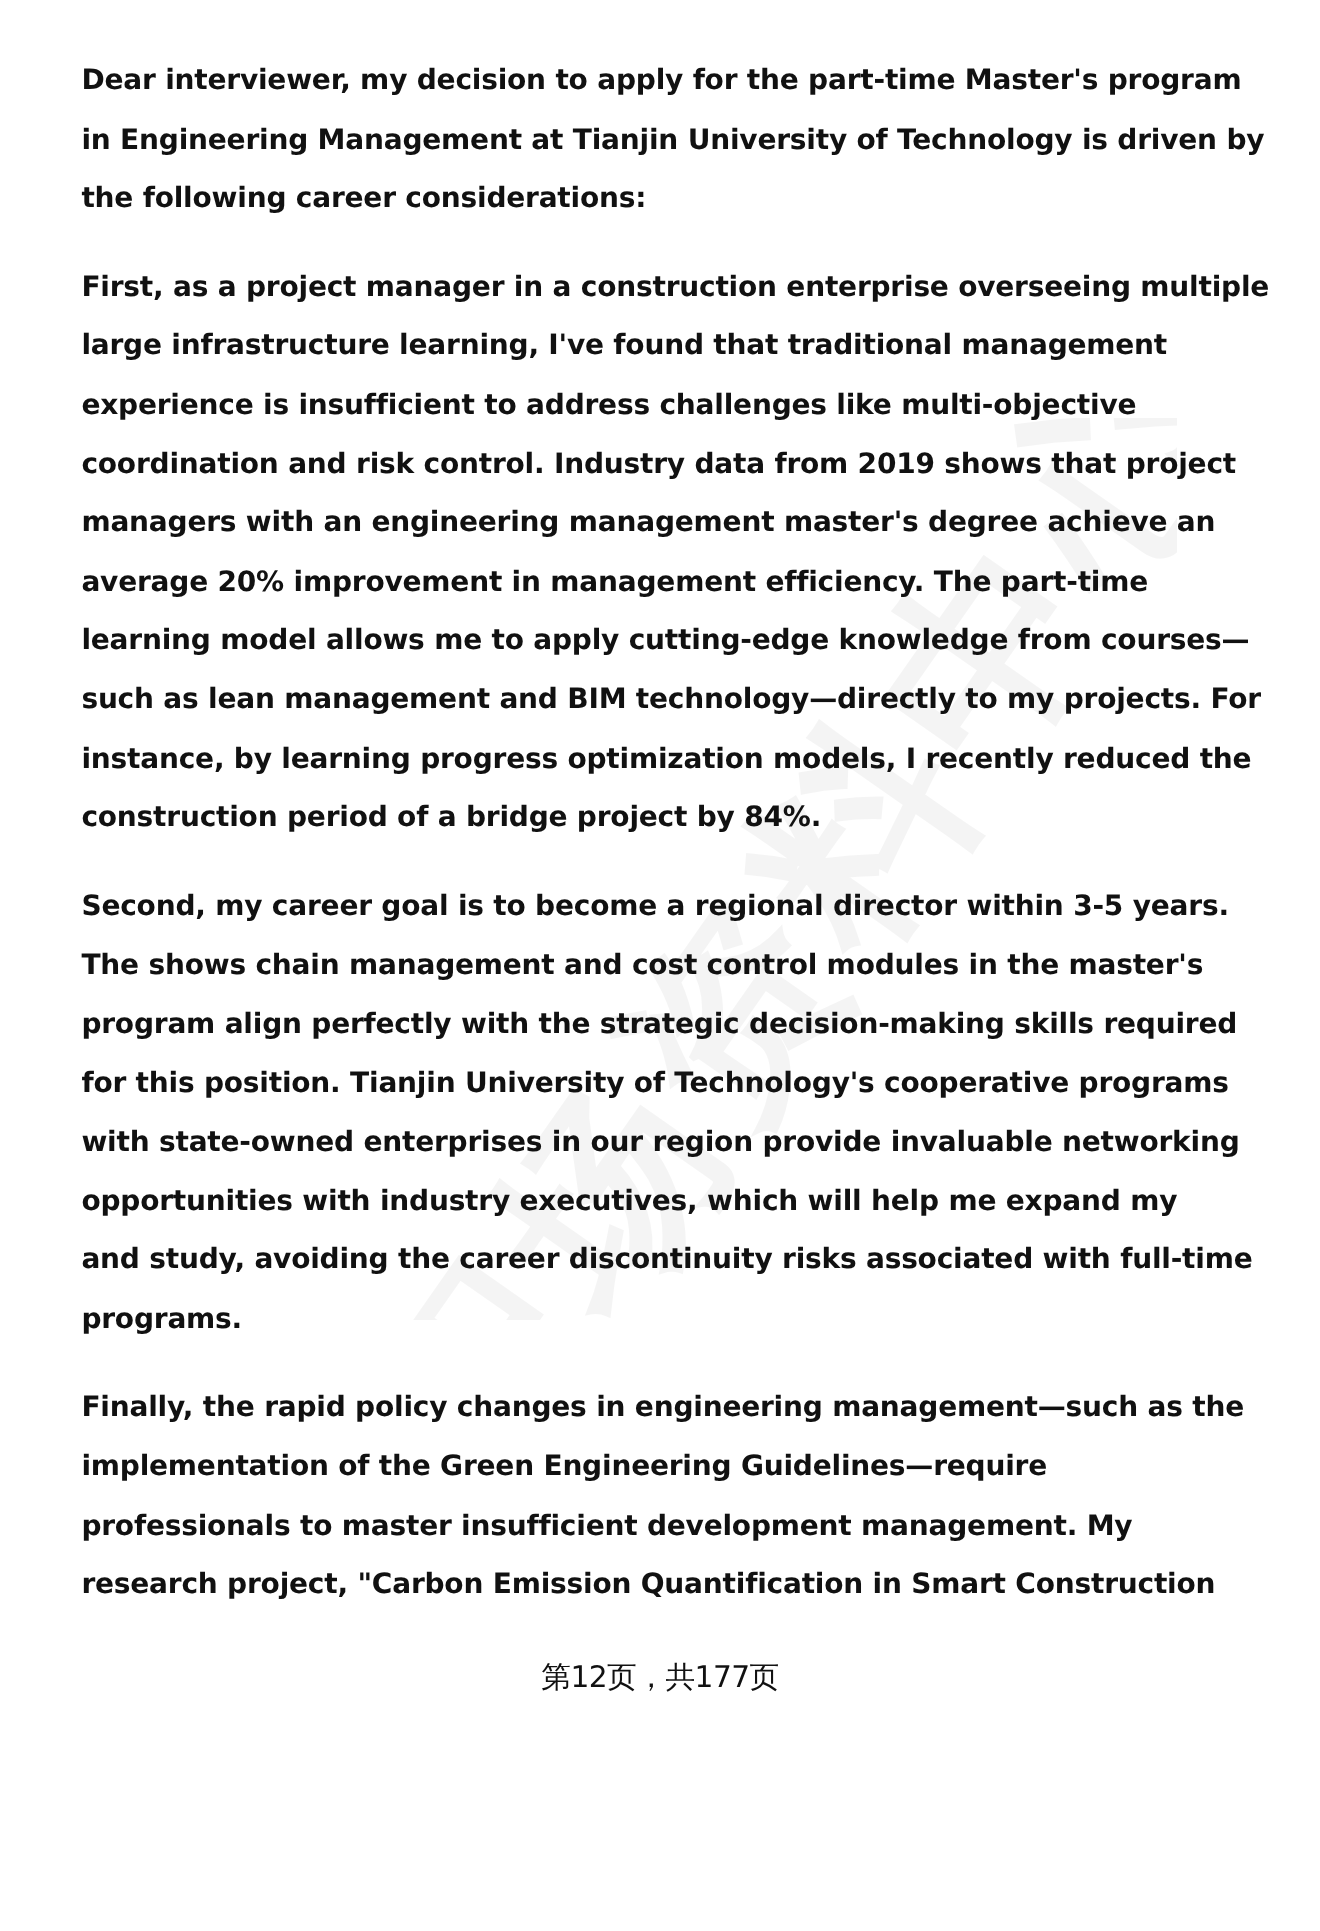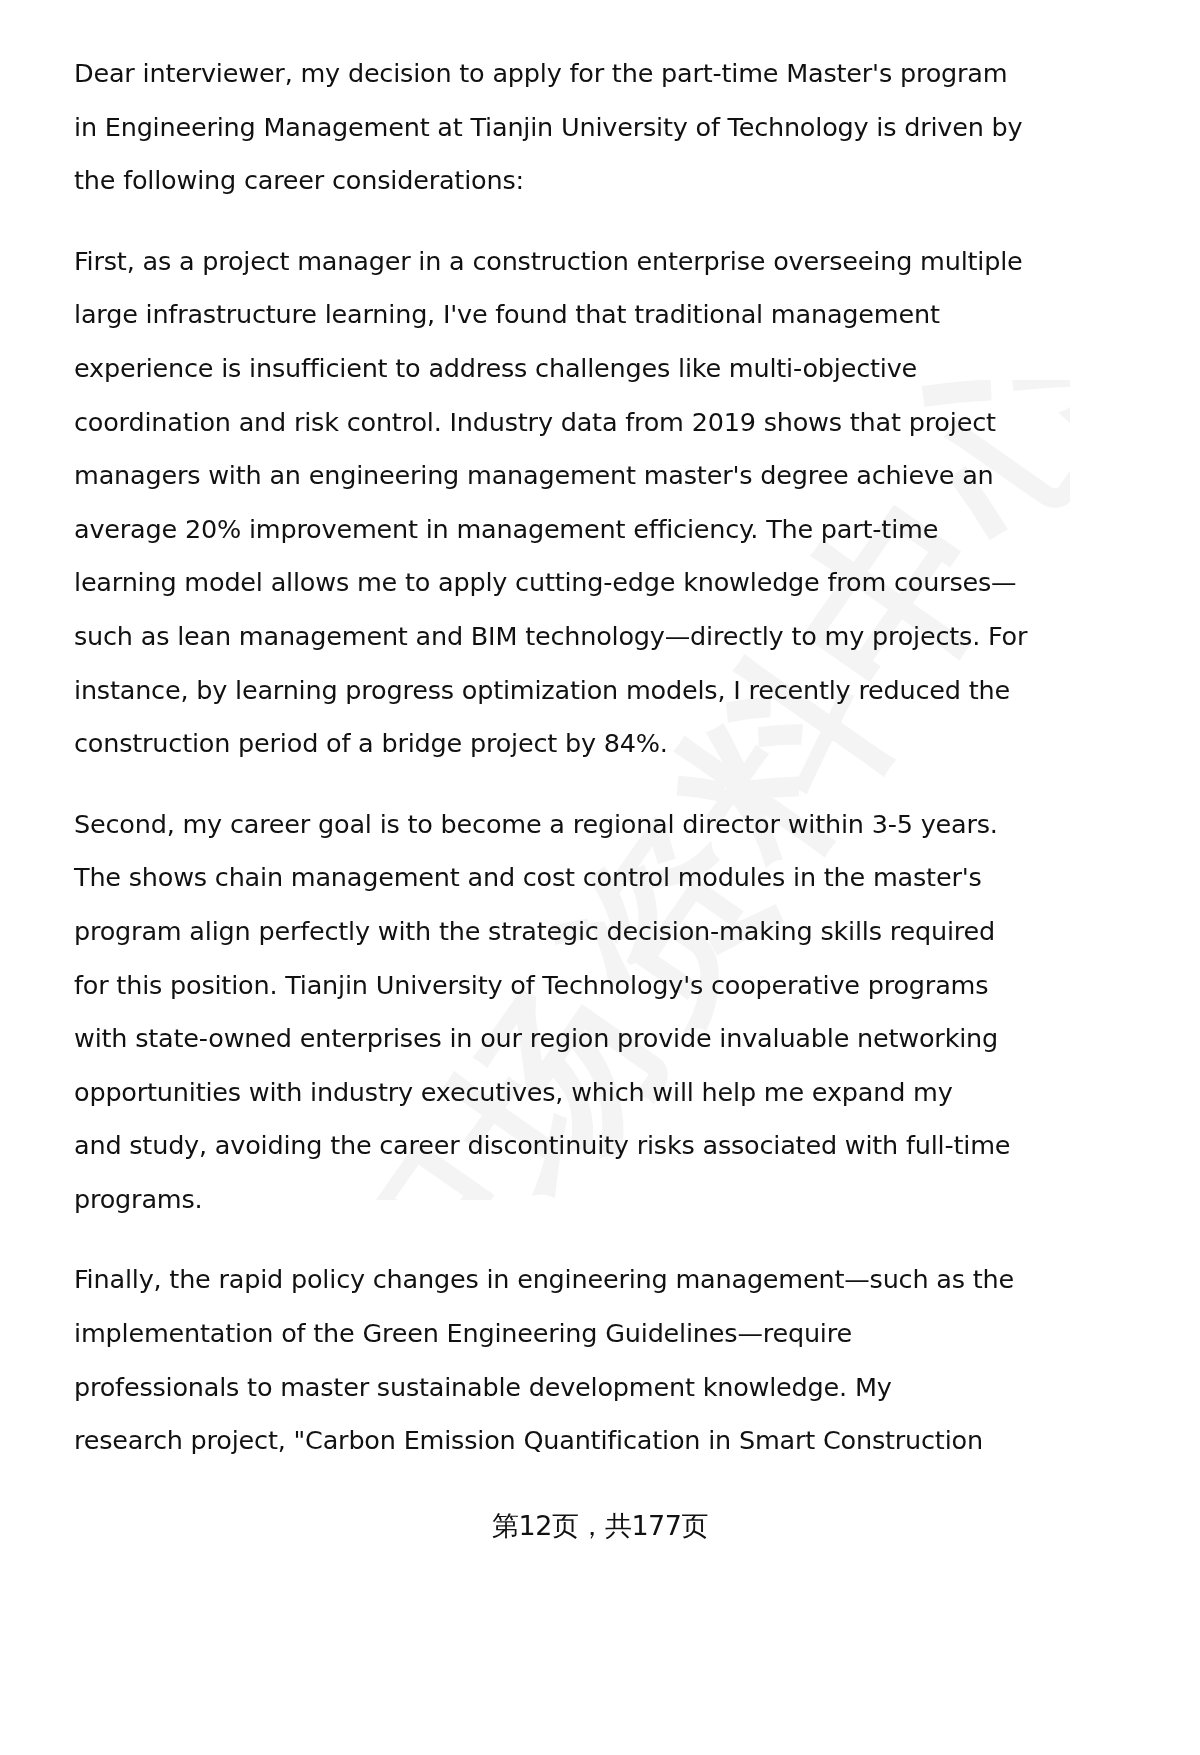--- a/index.html
+++ b/index.html
@@ -13,21 +13,21 @@
     position: absolute; left: -40px; top: 330px; white-space: nowrap;
     font-family: "DejaVu Sans", sans-serif; font-size: 190px; font-weight: bold;
     color: rgba(0,0,0,0.045); transform: rotate(-55deg); transform-origin: 50% 50%;
     letter-spacing: 10px;
   }
   .content {
     position: absolute; left: 74px; top: 54px; width: 1100px;
     font-family: "DejaVu Sans", sans-serif; font-size: 25.5px; color: #111111;
   }
   .para { margin: 0 0 27px 0; }
-  .line { height: 53.6px; line-height: 38px; white-space: nowrap; letter-spacing: -0.2px; }
+  .line { height: 53.6px; line-height: 38px; white-space: nowrap; letter-spacing: -0.2px; font-weight: bold; }
   .footer {
     position: absolute; left: 0; width: 1200px; top: 1508px; text-align: center;
     font-family: "DejaVu Sans", sans-serif; font-size: 27px; color: #111111;
     line-height: 36px; letter-spacing: -0.5px;
   }
 </style>
 </head>
 <body>
 
 <div class="page">
@@ -64,21 +64,21 @@
       <div class="line">for this position. Tianjin University of Technology's cooperative programs</div>
       <div class="line">with state-owned enterprises in our region provide invaluable networking</div>
       <div class="line">opportunities with industry executives, which will help me expand my</div>
       <div class="line">and study, avoiding the career discontinuity risks associated with full-time</div>
       <div class="line">programs.</div>
     </div>
 
     <div class="para">
       <div class="line">Finally, the rapid policy changes in engineering management—such as the</div>
       <div class="line">implementation of the Green Engineering Guidelines—require</div>
-      <div class="line">professionals to master sustainable development knowledge. My</div>
+      <div class="line">professionals to master insufficient development management. My</div>
       <div class="line">research project, "Carbon Emission Quantification in Smart Construction</div>
     </div>
 
   </div>
 
   <div class="footer">第12页，共177页</div>
 
 </div>
 
 </body></html>

